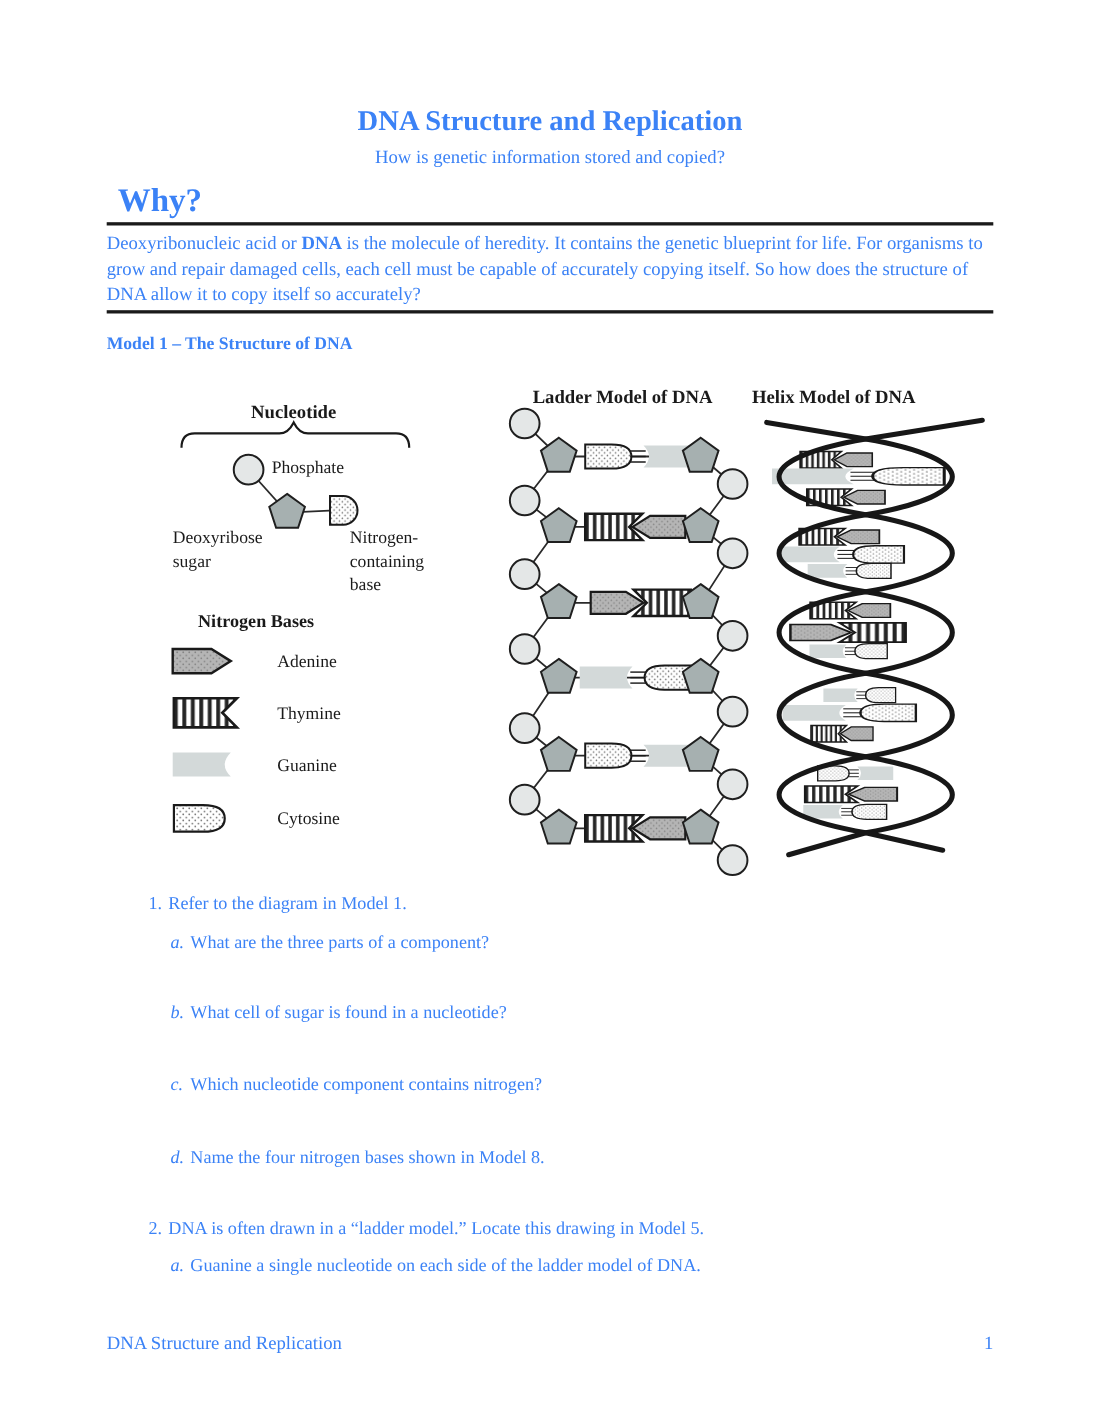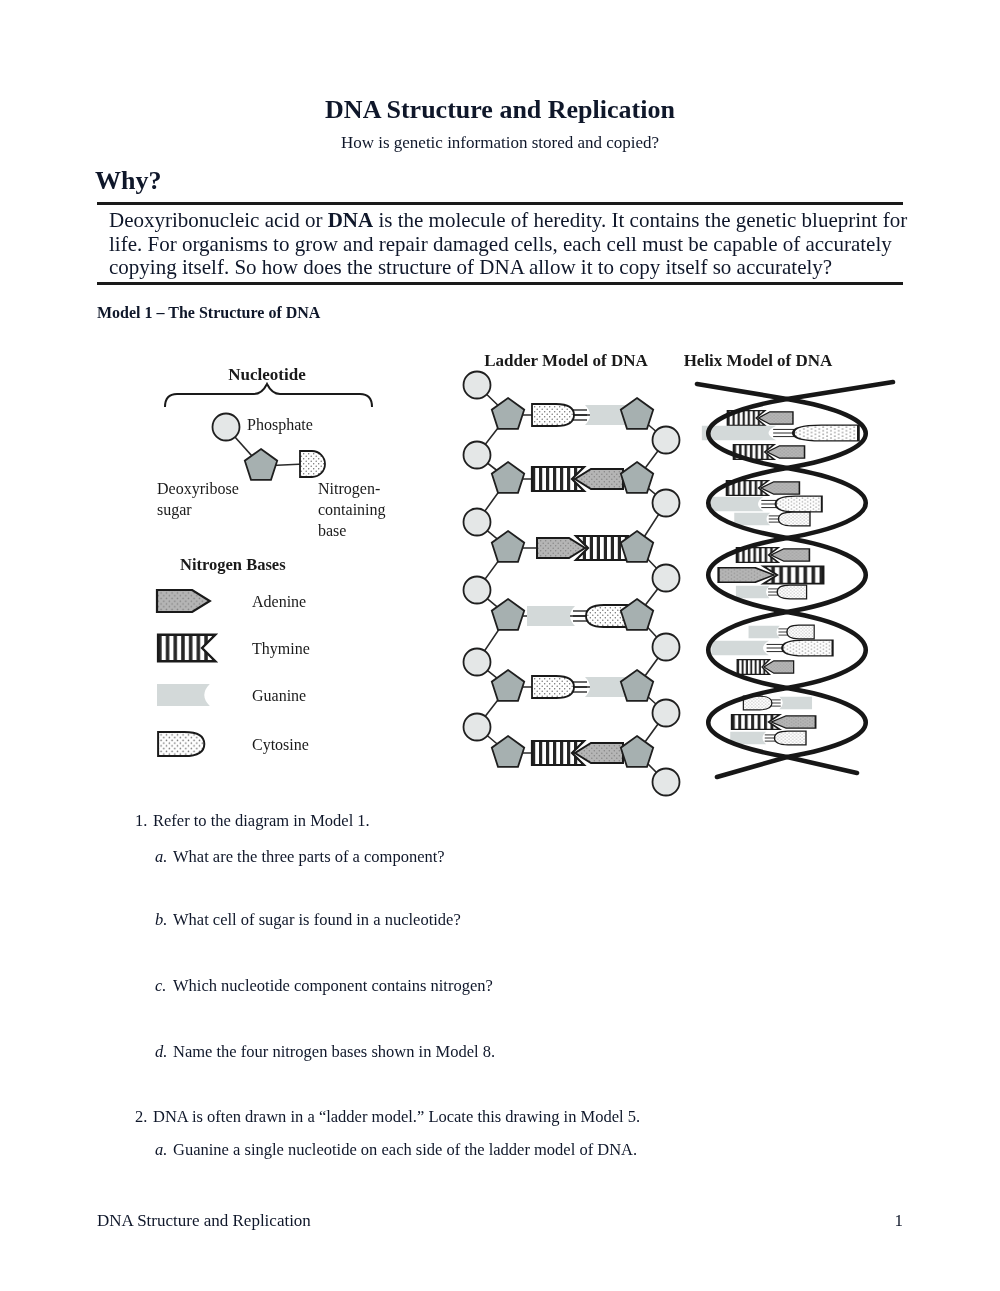--- a/index.html
+++ b/index.html
@@ -1,25 +1,25 @@
 <!DOCTYPE html>
 <html><head>
 <meta charset="utf-8">
 <style>
   html,body{margin:0;padding:0;background:#ffffff;}
   .page{position:relative;width:1000px;height:1291px;background:#ffffff;
-        font-family:"Liberation Serif",serif;color:#0f172a;overflow:hidden;}
+        font-family:"Liberation Serif",serif;color:#3b82f6;overflow:hidden;}
   .abs{position:absolute;}
   .page-title{top:95px;left:0;width:1000px;text-align:center;font-size:26px;font-weight:bold;}
   .page-subtitle{top:133px;left:0;width:1000px;text-align:center;font-size:17px;}
-  .why-heading{top:166px;left:95px;font-size:26px;font-weight:bold;}
+  .why-heading{top:166px;left:107px;font-size:30px;font-weight:bold;}
   .rule{left:97px;width:806px;height:2.5px;background:#1a1a1a;}
   .rule-1{top:202px;}
   .rule-2{top:282px;}
-  .why-paragraph{top:209px;left:109px;width:802px;font-size:21px;line-height:23.6px;}
+  .why-paragraph{top:209px;left:97px;width:802px;font-size:17px;line-height:23.6px;}
   .model1-heading{top:304px;left:97px;font-size:16px;font-weight:bold;}
   .diagram-svg{top:338px;left:0;}
   .q-line{display:flex;font-size:16.5px;line-height:21px;}
   .q-num{width:18px;flex:0 0 18px;}
   .q-letter{width:18px;flex:0 0 18px;font-style:italic;}
   .q1{top:810px;left:135px;}
   .q1a{top:846px;left:155px;}
   .q1b{top:909px;left:155px;}
   .q1c{top:975px;left:155px;}
   .q1d{top:1041px;left:155px;}

